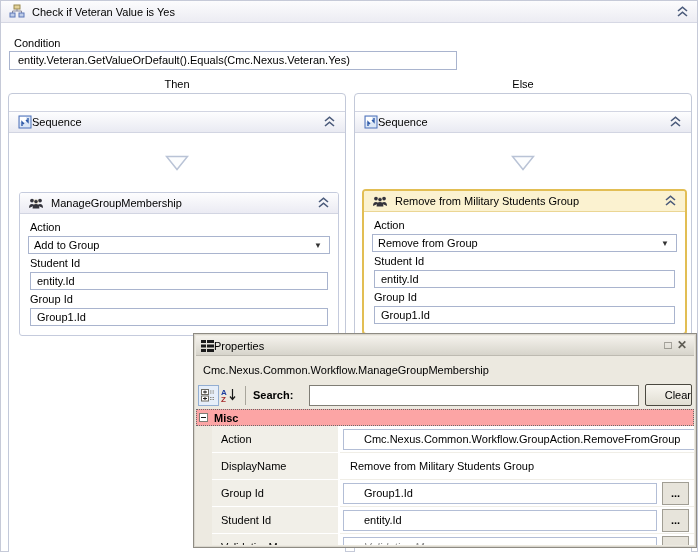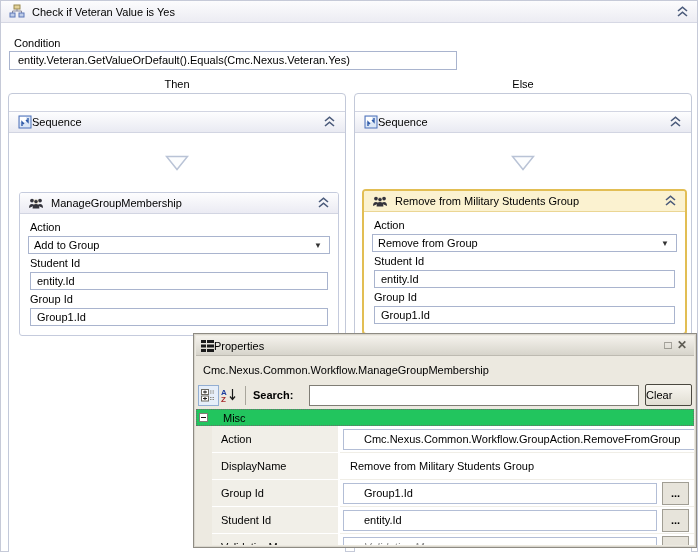--- a/index.html
+++ b/index.html
@@ -85,27 +85,27 @@
   .props-typename { position:absolute; left:4px; top:24px; right:4px; height:24px;
     line-height:24px; padding:0 5px; white-space:nowrap; }
   .props-toolbar { position:absolute; left:4px; top:48px; right:4px; height:26px;
     display:flex; align-items:center; }
   .tb-btn { width:21px; height:21px; display:flex; align-items:center; justify-content:center; }
   .tb-btn.sel { background:#E6EEF9; border:1px solid #93AED2; }
   .tb-sep { width:1px; height:19px; background:#A9A69C; margin:0 7px 0 6px; }
   .search-label { margin-right:16px;font-weight:bold; }
   .search-input { width:338px; height:21px; background:#fff; border:1px solid #7F7D75; }
   .clear-btn {
-    width:48px; height:22px; margin-left:6px; text-align:left; line-height:20px;
+    width:48px; height:22px; margin-left:6px; text-align:right; line-height:20px;
     background:linear-gradient(#F8F6F0,#E1DED3); border:1px solid #4A483F; border-radius:2px;
   }
   .props-grid { position:absolute; left:2px; right:2px; top:75px; bottom:2px;
     background:#fff; overflow:hidden; }
-  .cat-row { height:17px; background:#22c55e; border:1px dotted #6B6B6B;
-    display:flex; align-items:center; gap:15px; padding:0 2px; font-weight:normal; }
+  .cat-row { height:17px; background:#fca5a5; border:1px dotted #6B6B6B;
+    display:flex; align-items:center; gap:6px; padding:0 2px; font-weight:bold; }
   .expander { width:9px; height:9px; background:#fff; border:1px solid #7E7C74;
     position:relative; flex:0 0 auto; }
   .expander::after { content:""; position:absolute; left:1px; right:1px; top:3px;
     height:1px; background:#1A1A1A; }
   .prop-row { height:27px; display:flex; }
   .row-indent { width:16px; background:#EDEAE1; flex:0 0 auto; }
   .row-label { width:128px; flex:0 0 auto; background:#F1EFE8;
     border-right:2px solid #FFF; border-bottom:1px solid #FFF;
     display:flex; align-items:center; padding-left:9px; }
   .row-value { flex:1; background:#fff; border-bottom:1px solid #F0EEE7;

